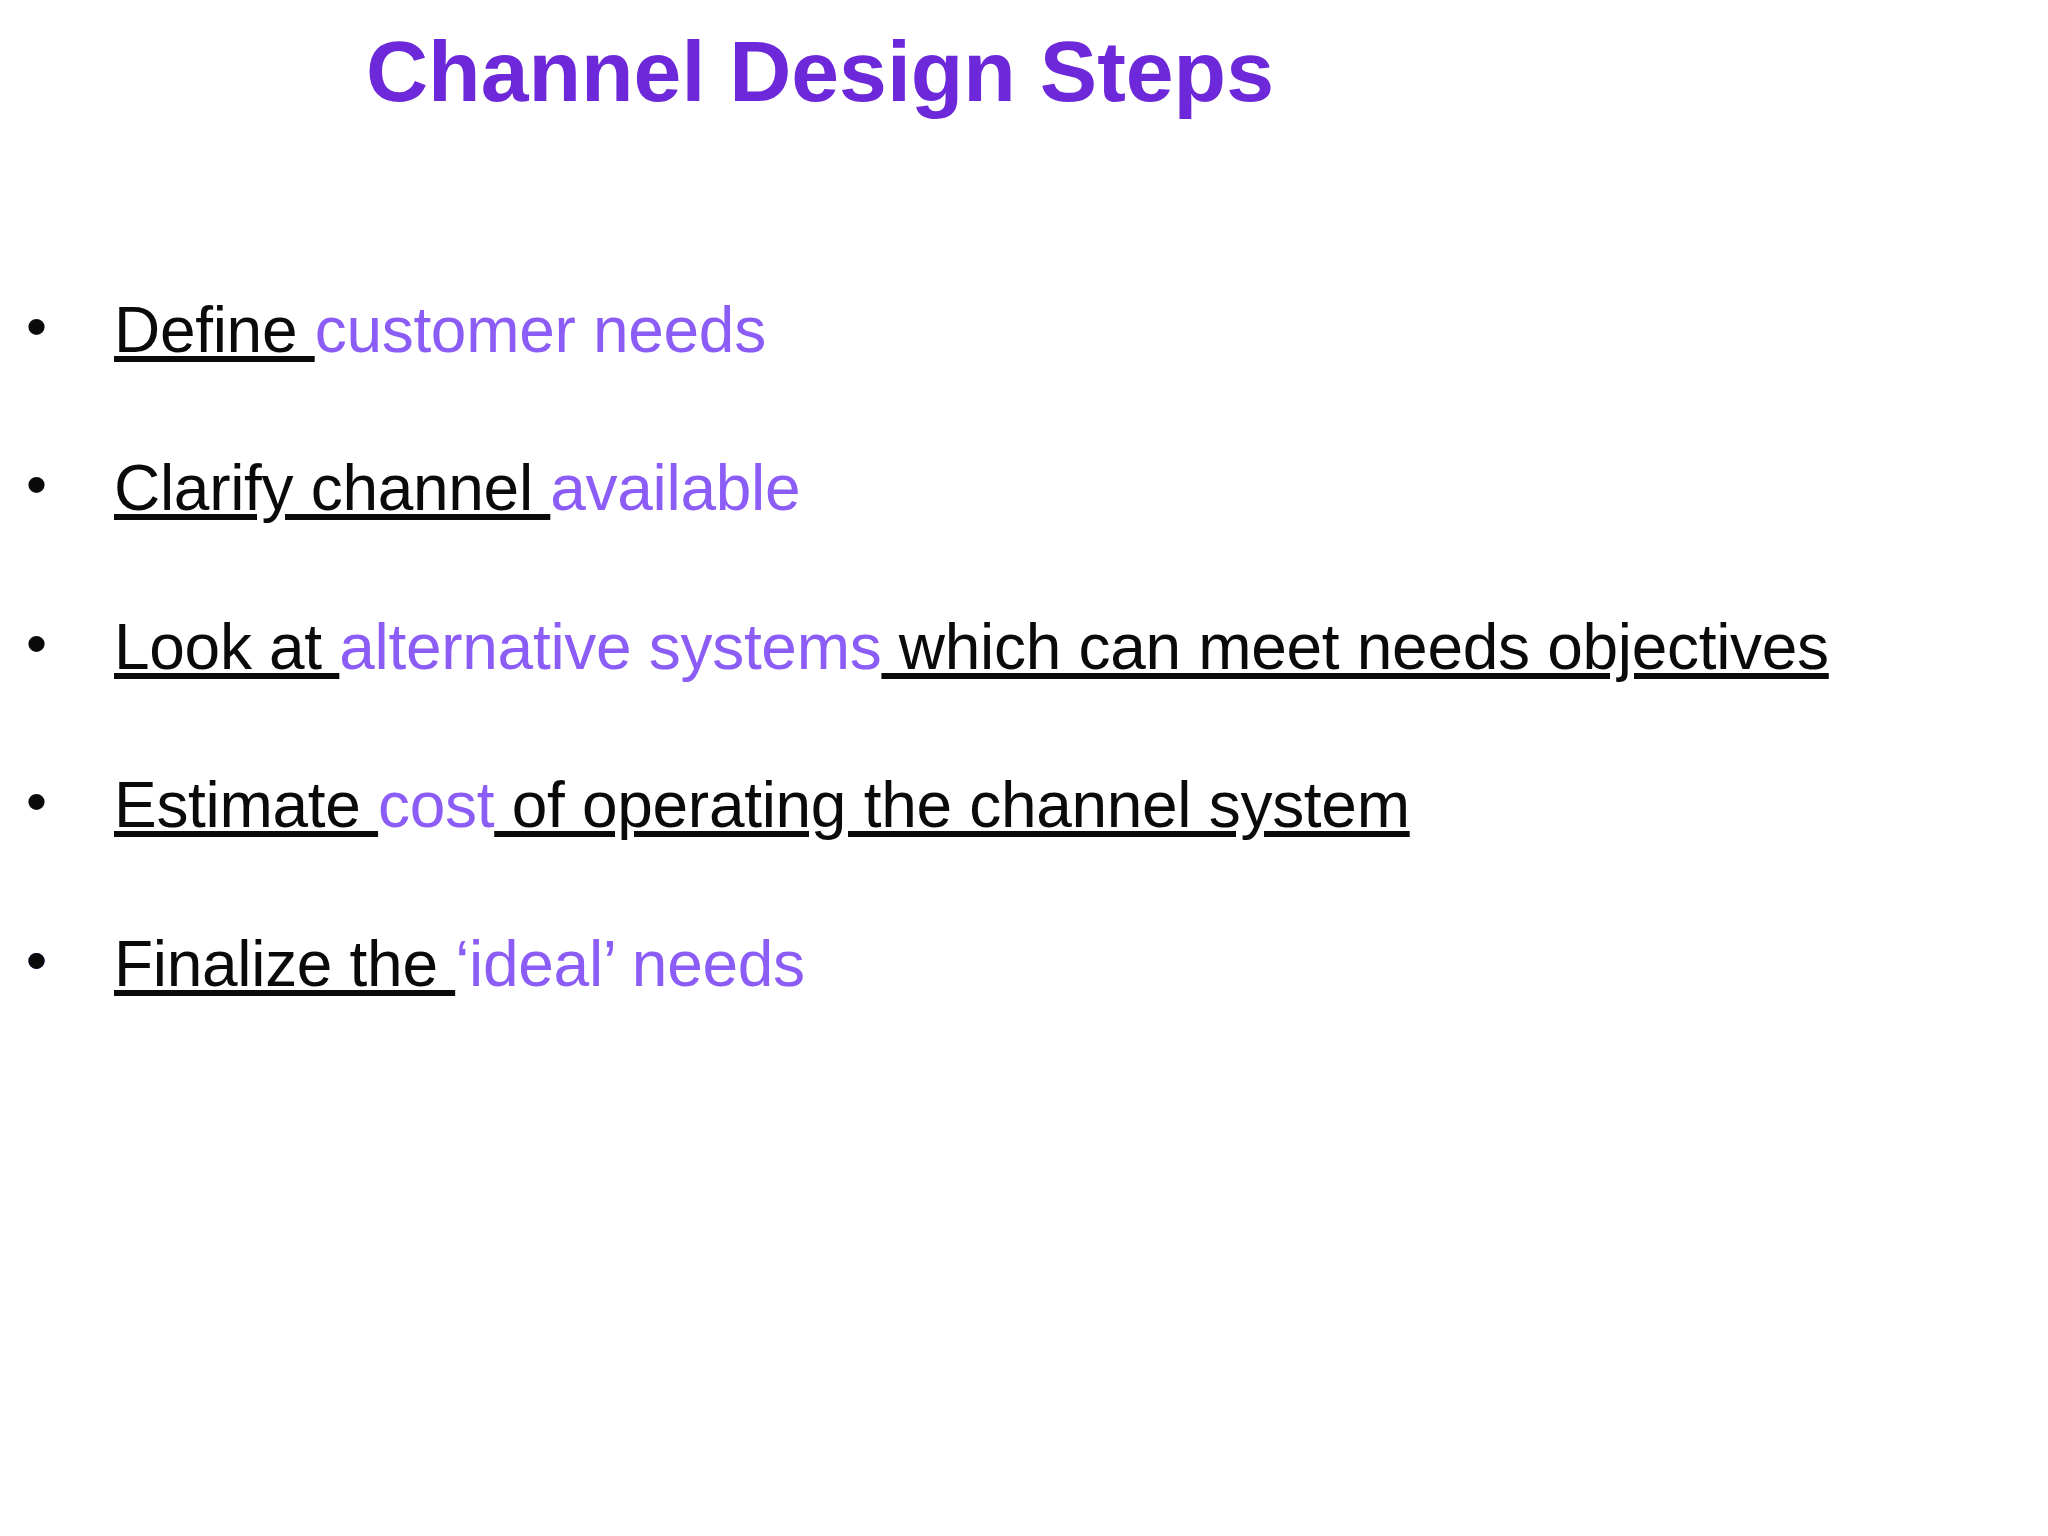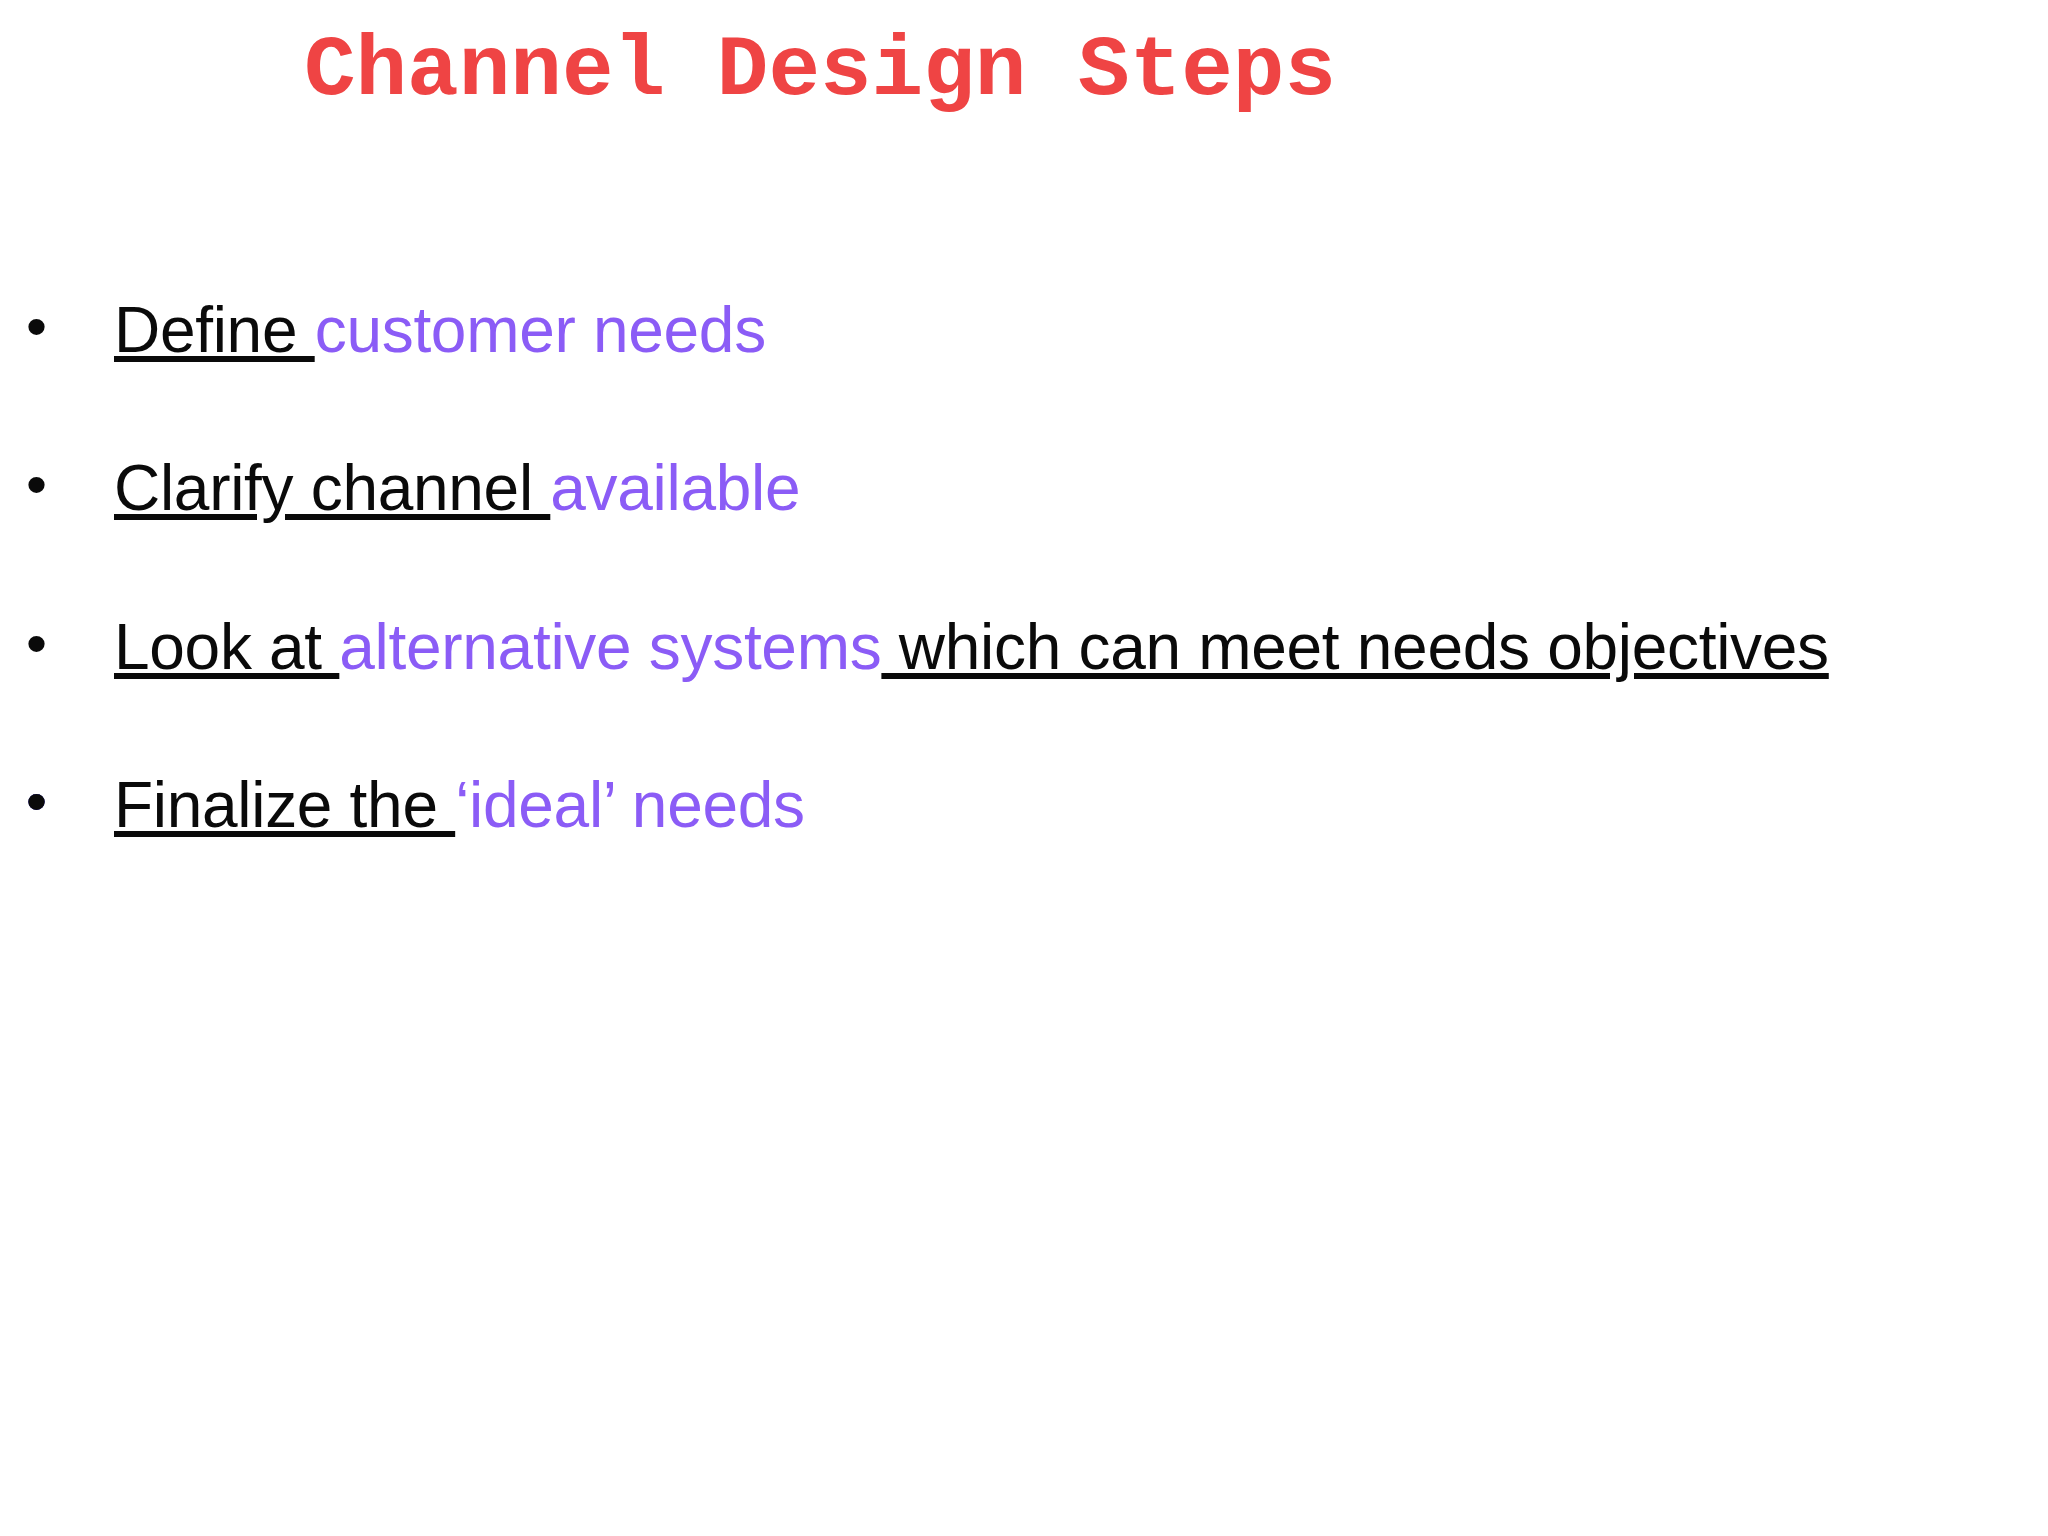--- a/index.html
+++ b/index.html
@@ -26,24 +26,23 @@
   
   .slide-title {
     position: absolute;
     left: 0;
     top: 26px;
     width: 1640px;
     text-align: center;
     font-size: 86px;
     line-height: 1.05;
     font-weight: 700;
-    color: #ef4444;
+    color: #6d28d9;
     letter-spacing: 0px;
     white-space: nowrap;
-    font-family: Liberation Mono, monospace;
   }
 
   
   .bullet-list {
     position: absolute;
     left: 18px;
     top: 272px;
     width: 1960px;
   }
 
@@ -81,18 +80,18 @@
 <body>
 
 <div class="slide">
 
   <div class="slide-title">Channel Design Steps</div>
 
   <div class="bullet-list">
       <div class="bullet-item"><span class="bullet-marker">•</span><span><span class="txt-black">Define </span><span class="txt-blue">customer needs</span></span></div>
       <div class="bullet-item"><span class="bullet-marker">•</span><span><span class="txt-black">Clarify channel </span><span class="txt-blue">available</span></span></div>
       <div class="bullet-item"><span class="bullet-marker">•</span><span><span class="txt-black">Look at </span><span class="txt-blue">alternative systems</span><span class="txt-black"> which can meet needs objectives</span></span></div>
-      <div class="bullet-item"><span class="bullet-marker">•</span></div>
+      <div class="bullet-item"><span class="bullet-marker">•</span><span><span class="txt-black">Estimate </span><span class="txt-blue">cost</span><span class="txt-black"> of operating the channel system</span></span></div>
       <div class="bullet-item"><span class="bullet-marker blue">•</span></div>
       <div class="bullet-item"><span class="bullet-marker">•</span><span><span class="txt-black">Finalize the </span><span class="txt-blue">‘ideal’ needs</span></span></div>
     </div>
 
 </div>
 
 </body></html>

